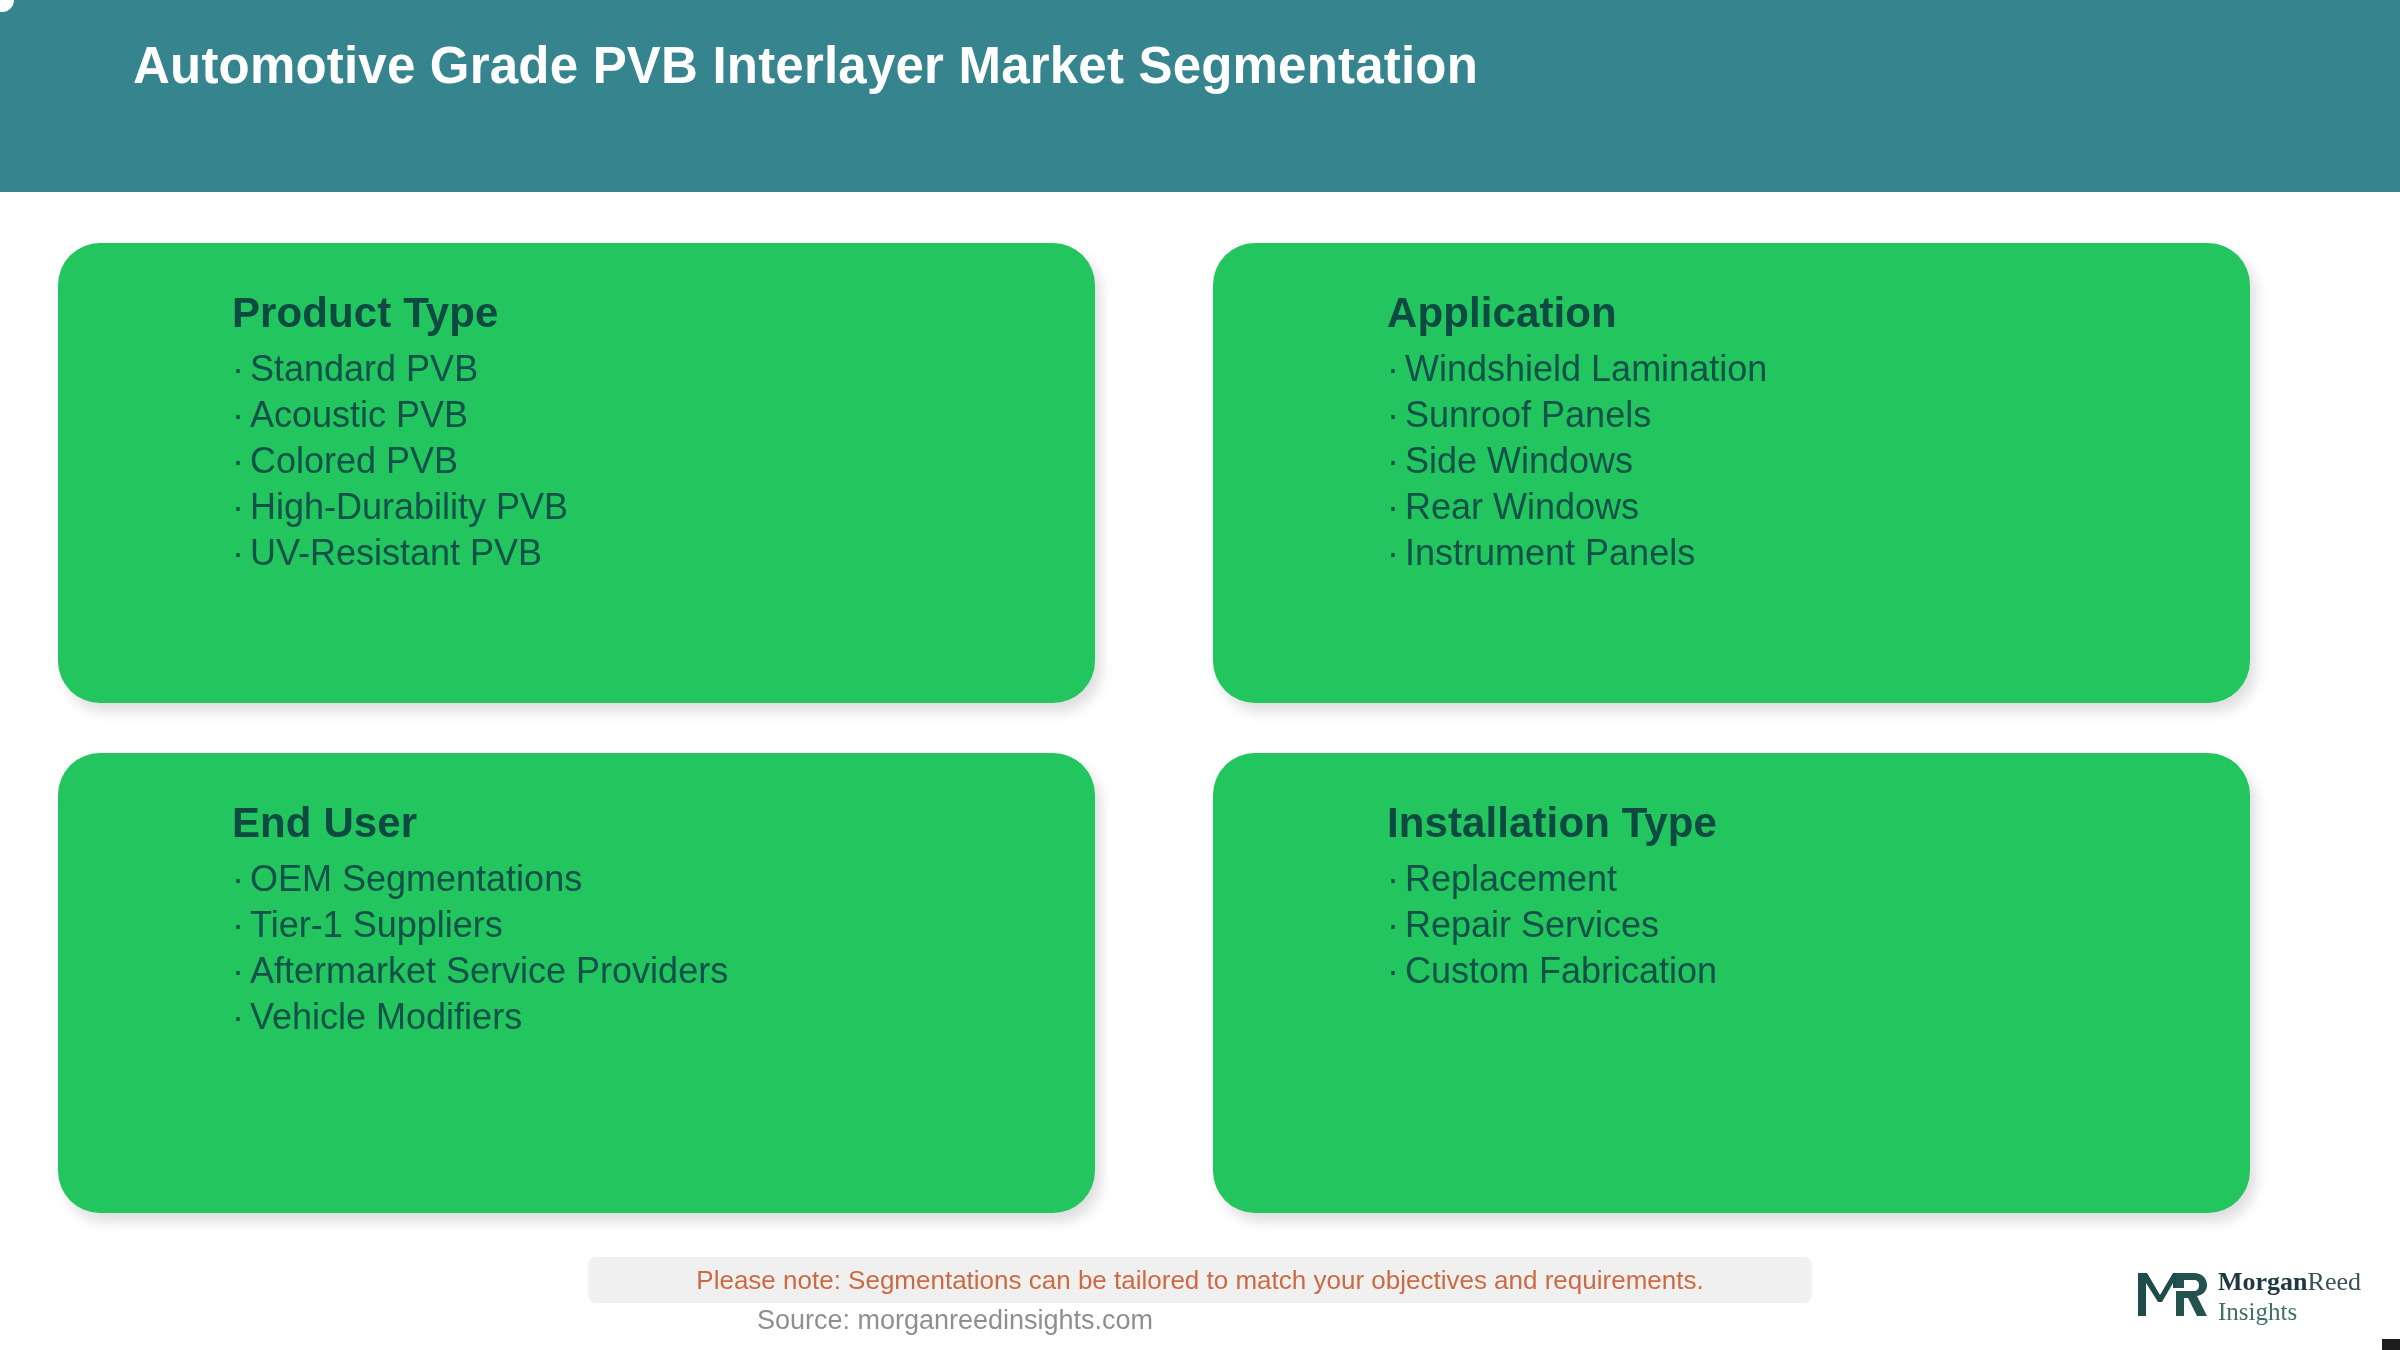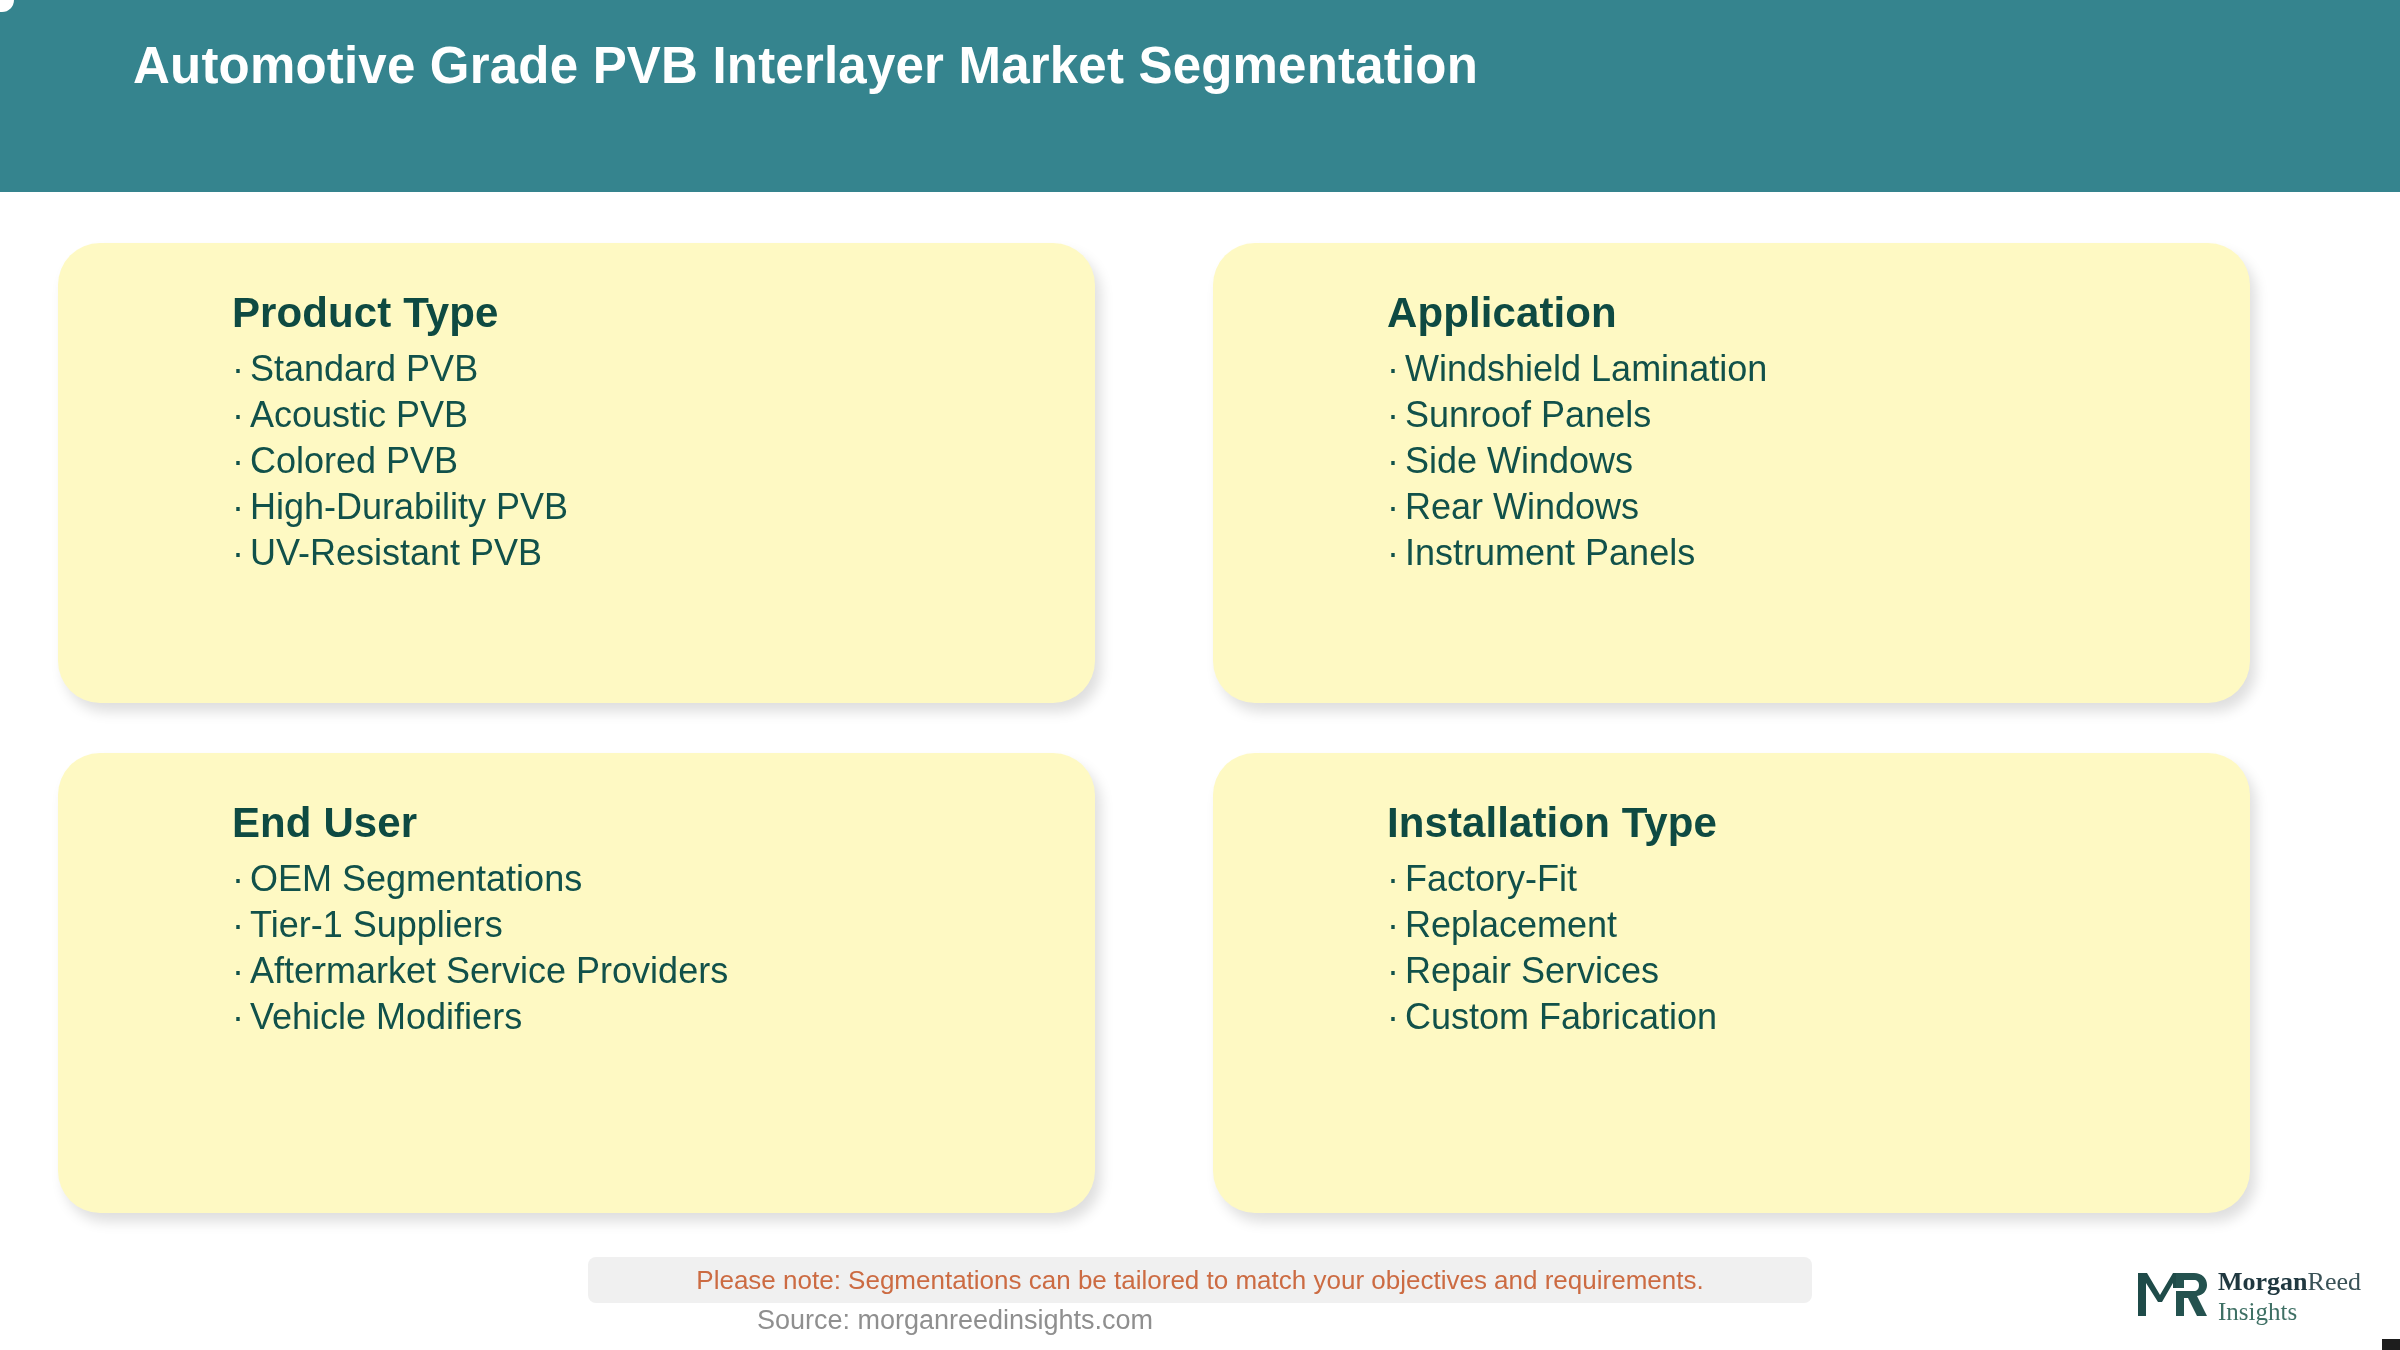--- a/index.html
+++ b/index.html
@@ -57,21 +57,21 @@
     height: 970px;
     display: grid;
     grid-template-columns: 1037px 1037px;
     grid-template-rows: 460px 460px;
     column-gap: 118px;
     row-gap: 50px;
   }
 
   .card {
     position: relative;
-    background: #fef9c3;
+    background: #22c55e;
     border-radius: 42px;
     box-shadow: 6px 9px 13px rgba(0,0,0,0.13);
     box-sizing: border-box;
     padding-left: 174px;
     padding-top: 46px;
     overflow: hidden;
   }
 
   .card-title {
     font-size: 42px;
@@ -219,21 +219,20 @@
       <li><span class="bullet">·</span><span>OEM Segmentations</span></li>
       <li><span class="bullet">·</span><span>Tier-1 Suppliers</span></li>
       <li><span class="bullet">·</span><span>Aftermarket Service Providers</span></li>
       <li><span class="bullet">·</span><span>Vehicle Modifiers</span></li>
     </ul>
   </div>
 
   <div class="card">
     <div class="card-title">Installation Type</div>
     <ul class="card-list">
-      <li><span class="bullet">·</span><span>Factory-Fit</span></li>
       <li><span class="bullet">·</span><span>Replacement</span></li>
       <li><span class="bullet">·</span><span>Repair Services</span></li>
       <li><span class="bullet">·</span><span>Custom Fabrication</span></li>
     </ul>
   </div>
 
 </div>
 
 <div class="note-box">
   <span class="note-text">Please note: Segmentations can be tailored to match your objectives and requirements.</span>

